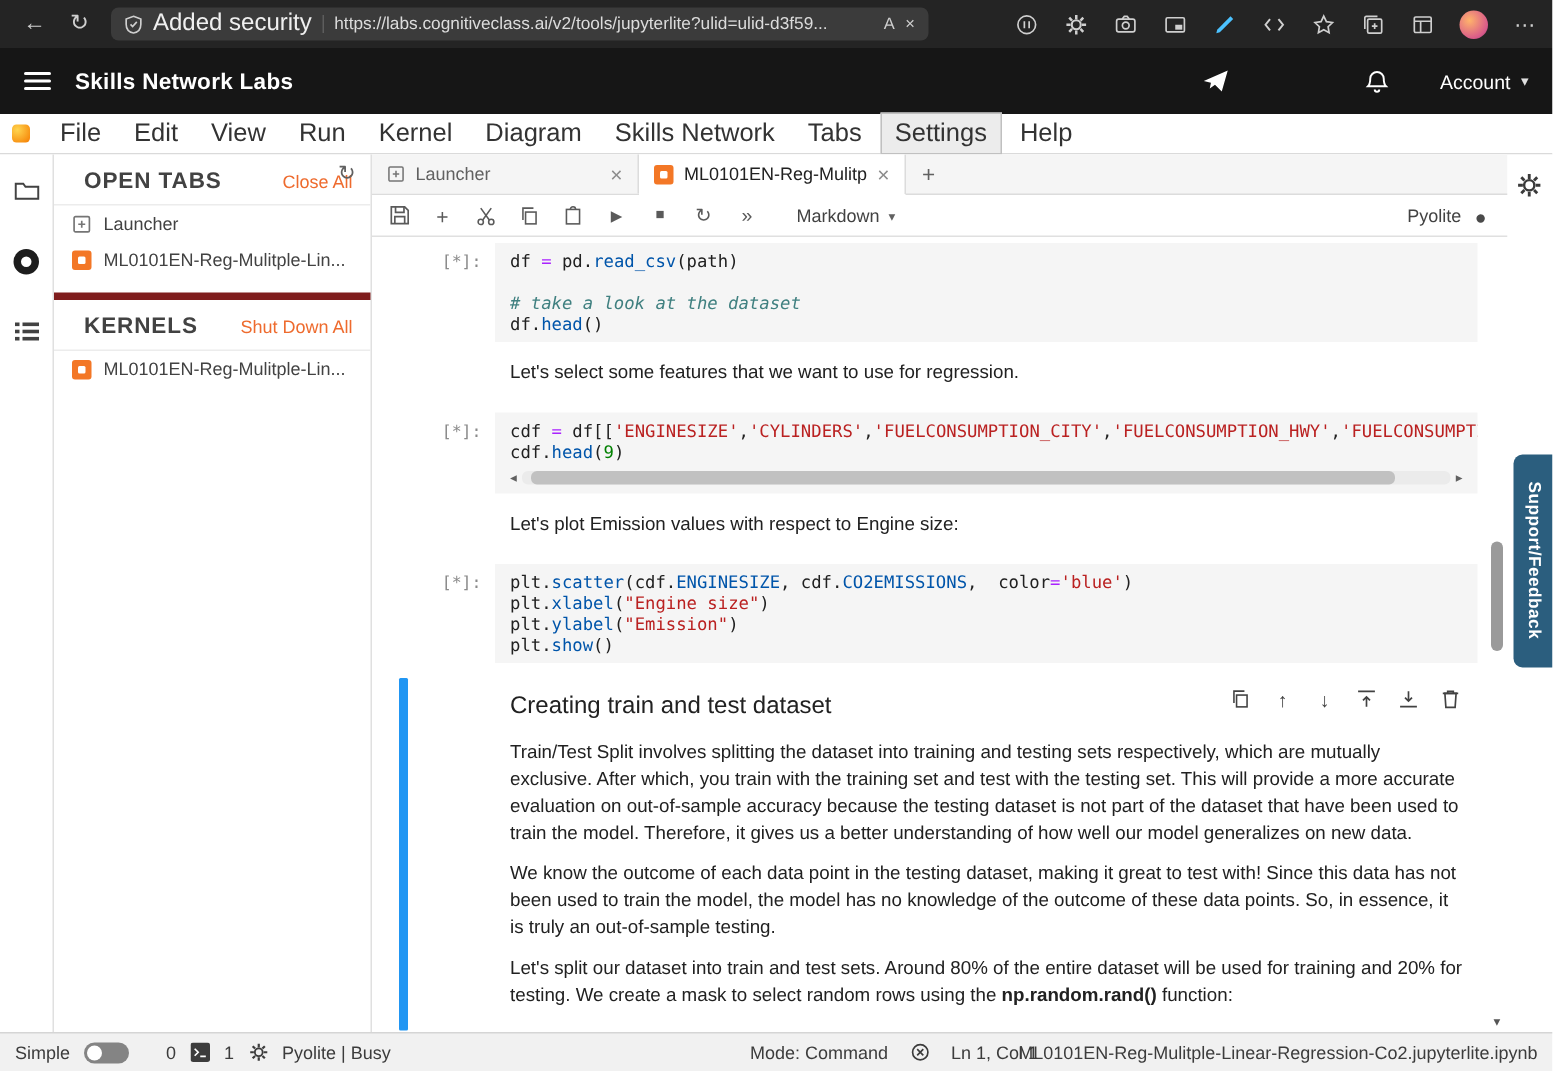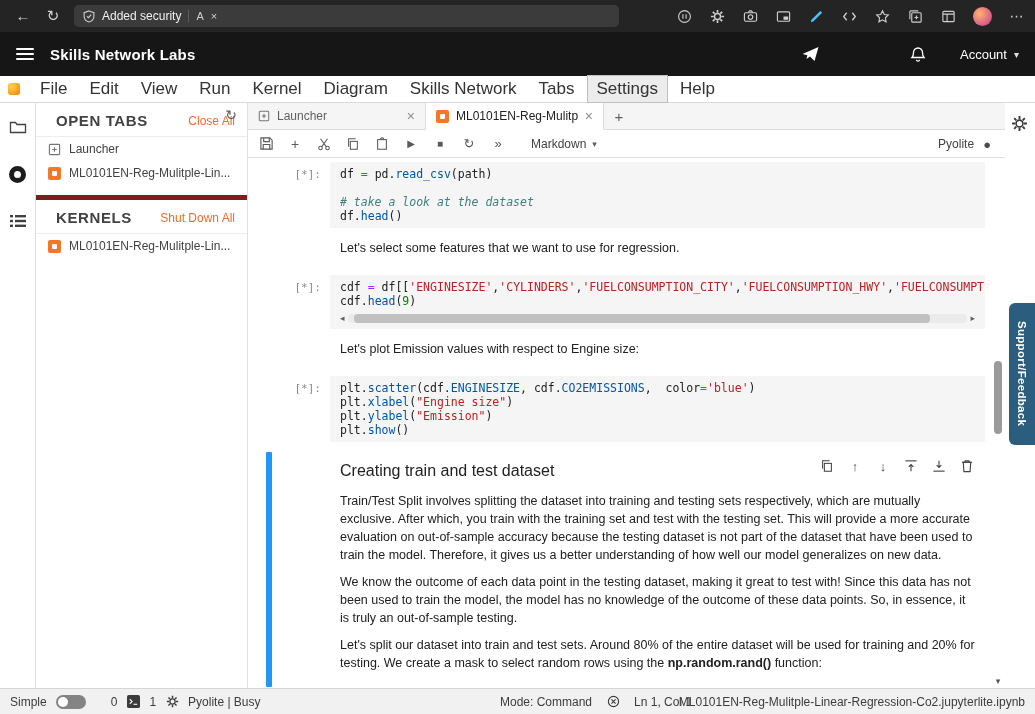--- a/index.html
+++ b/index.html
@@ -4,21 +4,21 @@
 <style>
   *{margin:0;padding:0;box-sizing:border-box}
   html,body{width:1035px;height:714px;overflow:hidden}
   body{font-family:"Liberation Sans",sans-serif;background:#fff}
   .screen{position:relative;width:1035px;height:714px;display:flex;flex-direction:column;background:#fff}
 
   
   .browser-bar{height:32px;background:#242424;display:flex;align-items:center;gap:4px;padding:0 10px;flex:0 0 auto}
   .bicon{color:#cfcfcf;font-size:15px;width:26px;text-align:center;cursor:pointer;line-height:32px}
   .url-pill{height:22px;background:#3b3b3b;border-radius:5px;display:flex;align-items:center;padding:0 9px;width:545px;gap:7px;color:#e4e4e4;margin-left:4px}
-  .sec-text{font-size:12px;color:#f0f0f0;white-space:nowrap}
+  .sec-text{font-size:16px;color:#f0f0f0;white-space:nowrap}
   .pill-div{width:1px;height:12px;background:#5d5d5d;flex:0 0 1px}
   .url-text{font-size:11.5px;color:#dcdcdc;white-space:nowrap;overflow:hidden;flex:1}
   .pill-icon{color:#cfcfcf;font-size:11px;cursor:pointer}
   .chrome-icons{margin-left:auto;display:flex;align-items:center;gap:16px}
   .cicon{width:17px;height:17px;display:flex;align-items:center;justify-content:center;color:#cfcfcf;cursor:pointer}
   .avatar{width:19px;height:19px;border-radius:50%;background:radial-gradient(circle at 35% 35%,#ffb36b,#d95a8a 70%,#8a3f6b);cursor:pointer}
 
   
   .sn-header{height:44px;background:#161616;display:flex;align-items:center;padding:0 16px;gap:16px;flex:0 0 auto}
   .hamburger{display:flex;flex-direction:column;gap:3px;cursor:pointer}
@@ -125,20 +125,21 @@
     <span class="bicon">↻</span>
     <div class="url-pill">
       <span class="gicon" style="color:#cfcfcf">
         <svg width="12" height="13" viewBox="0 0 12 13" fill="none" stroke="currentColor" stroke-width="1.1">
             <path d="M6 .9 10.9 2.7v3.4c0 3.1-2 5.3-4.9 5.9C3.1 11.4 1.1 9.2 1.1 6.1V2.7z"></path>
             <path d="M4 6.3 5.4 7.7 8.2 4.6"></path>
           </svg>
       </span>
       <span class="sec-text">Added security</span>
       <span class="pill-div"></span>
+      <span class="url-text">https://labs.cognitiveclass.ai/v2/tools/jupyterlite?ulid=ulid-d3f59...</span>
       <span class="pill-icon">A</span>
       <span class="pill-icon">×</span>
     </div>
     <div class="chrome-icons">
       <span class="cicon">
           <svg width="15" height="15" viewBox="0 0 16 16" fill="none" stroke="currentColor" stroke-width="1.2">
             <circle cx="8" cy="8" r="6.3"></circle>
             <path d="M6.3 5.5v5M9.7 5.5v5"></path>
           </svg>
         </span>

